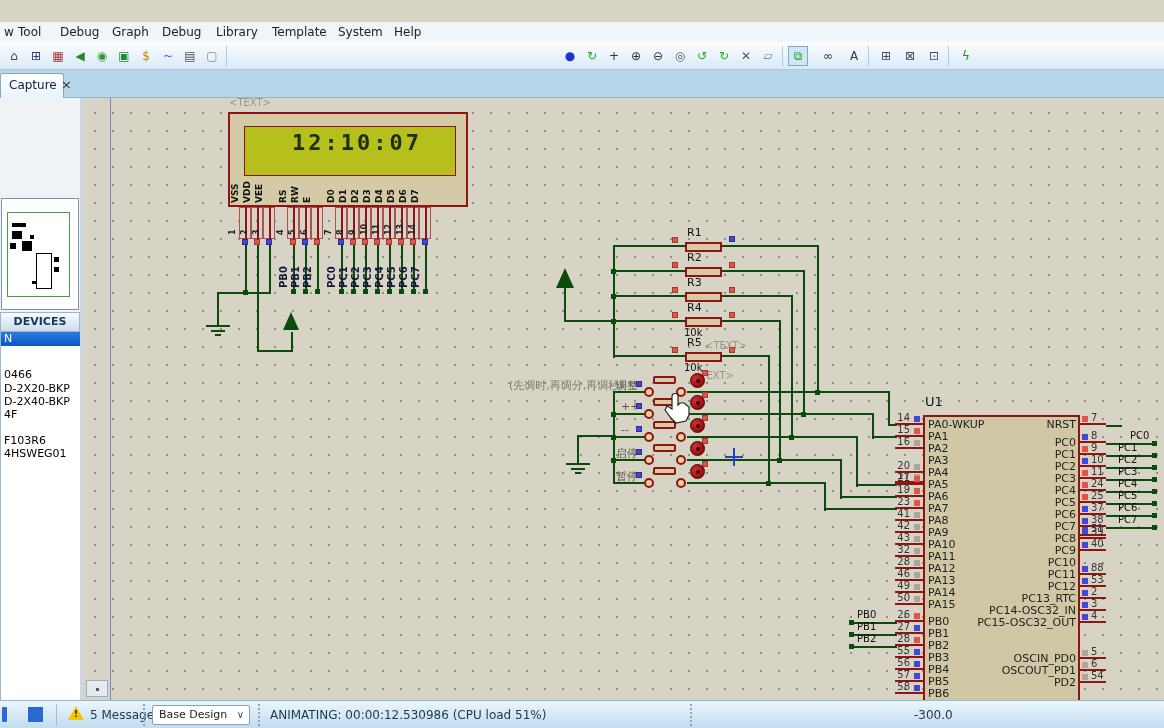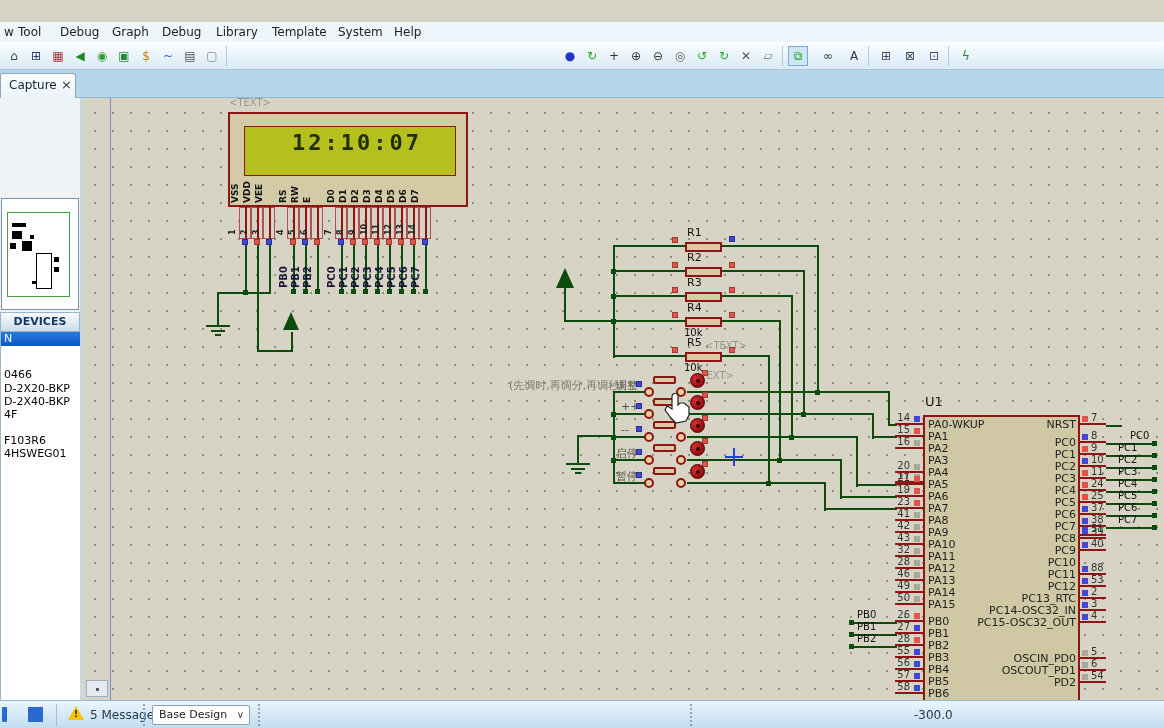--- a/index.html
+++ b/index.html
@@ -9,21 +9,21 @@
   
   #titlebar{position:absolute;left:0;top:0;width:1164px;height:22px;background:linear-gradient(#eaf5fd,#c3def1);font-size:12px;color:#1a1a1a;line-height:22px;padding-left:3px}
   #menubar{position:absolute;left:0;top:22px;width:1164px;height:20px;background:#eef5fb;font-size:12px;color:#222}
   .mitem{position:absolute;top:2px;padding:1px 4px;cursor:default}
   #toolbar{position:absolute;left:0;top:42px;width:1164px;height:28px;background:linear-gradient(#fbfdff,#d9eaf6);border-bottom:1px solid #aac8dd}
   .ticon{position:absolute;top:4px;width:20px;height:20px;font-size:12px;line-height:19px;text-align:center;color:#2a4a2a;border:1px solid transparent}
   .ticon.hl{background:#cfe6f6;border:1px solid #7aaacd}
   .tsep{position:absolute;top:4px;width:1px;height:20px;background:#b4cad8}
   #watermark{position:absolute;left:213px;top:34px;font-size:30px;font-weight:bold;color:#ee0f0f;letter-spacing:1px;white-space:nowrap;z-index:60;pointer-events:none}
   #tabbar{position:absolute;left:0;top:70px;width:1164px;height:28px;background:#b6d7ea;border-bottom:1px solid #8fb6d2}
-  #tab{position:absolute;left:0;top:3px;width:76px;height:25px;background:linear-gradient(#ffffff,#e9f3fa);border:1px solid #8aa8c0;border-bottom:none;border-radius:3px 3px 0 0;font-size:12px;color:#123}
+  #tab{position:absolute;left:0;top:3px;width:64px;height:25px;background:linear-gradient(#ffffff,#e9f3fa);border:1px solid #8aa8c0;border-bottom:none;border-radius:3px 3px 0 0;font-size:12px;color:#123}
   
   #leftpanel{position:absolute;left:0;top:98px;width:80px;height:602px;background:#f0f3f6}
   #divider{position:absolute;left:80px;top:98px;width:4px;height:602px;background:#cfd6dc}
   #overview{position:absolute;left:1px;top:100px;width:78px;height:112px;background:#fff;border:1px solid #7a93ad}
   #devhdr{position:absolute;left:0;top:214px;width:80px;height:20px;background:linear-gradient(#f8fbfe,#cddcea);border:1px solid #9ab4c8;font-size:11px;font-weight:600;color:#123a66;text-align:center;line-height:18px}
   #devlist{position:absolute;left:0;top:234px;width:80px;height:446px;background:#fff;border-left:1px solid #9ab4c8}
   .drow{position:absolute;left:0;width:80px;height:14px;font-size:11px;color:#000;padding-left:3px;white-space:nowrap;overflow:hidden}
   .drow.sel{background:linear-gradient(#2a7ae0,#0a58c0);color:#fff}
   
   #canvas{position:absolute;left:84px;top:98px;width:1080px;height:602px;overflow:hidden;background-color:#d7d4c5;background-image:radial-gradient(#90907e 1px,transparent 1.3px);background-size:18px 18px;background-position:2px 6px}
@@ -733,17 +733,18 @@
     <div id="warn">
         <b>!</b>
       </div>
     <span class="abs" style="left:90px;top:7px">5 Message(s)</span>
     <div class="sdots" style="left:143px"></div>
     <div id="dropdown">
       <span>Base Design</span>
       <span style="position:absolute;right:5px;top:0;color:#446;font-size:10px">∨</span>
     </div>
     <div class="sdots" style="left:258px"></div>
+    <span class="abs" style="left:270px;top:7px">ANIMATING: 00:00:12.530986 (CPU load 51%)</span>
     <div class="sdots" style="left:690px"></div>
     <span class="abs" style="left:914px;top:7px">-300.0</span>
   </div>
 
 </div>
 
 </body></html>

